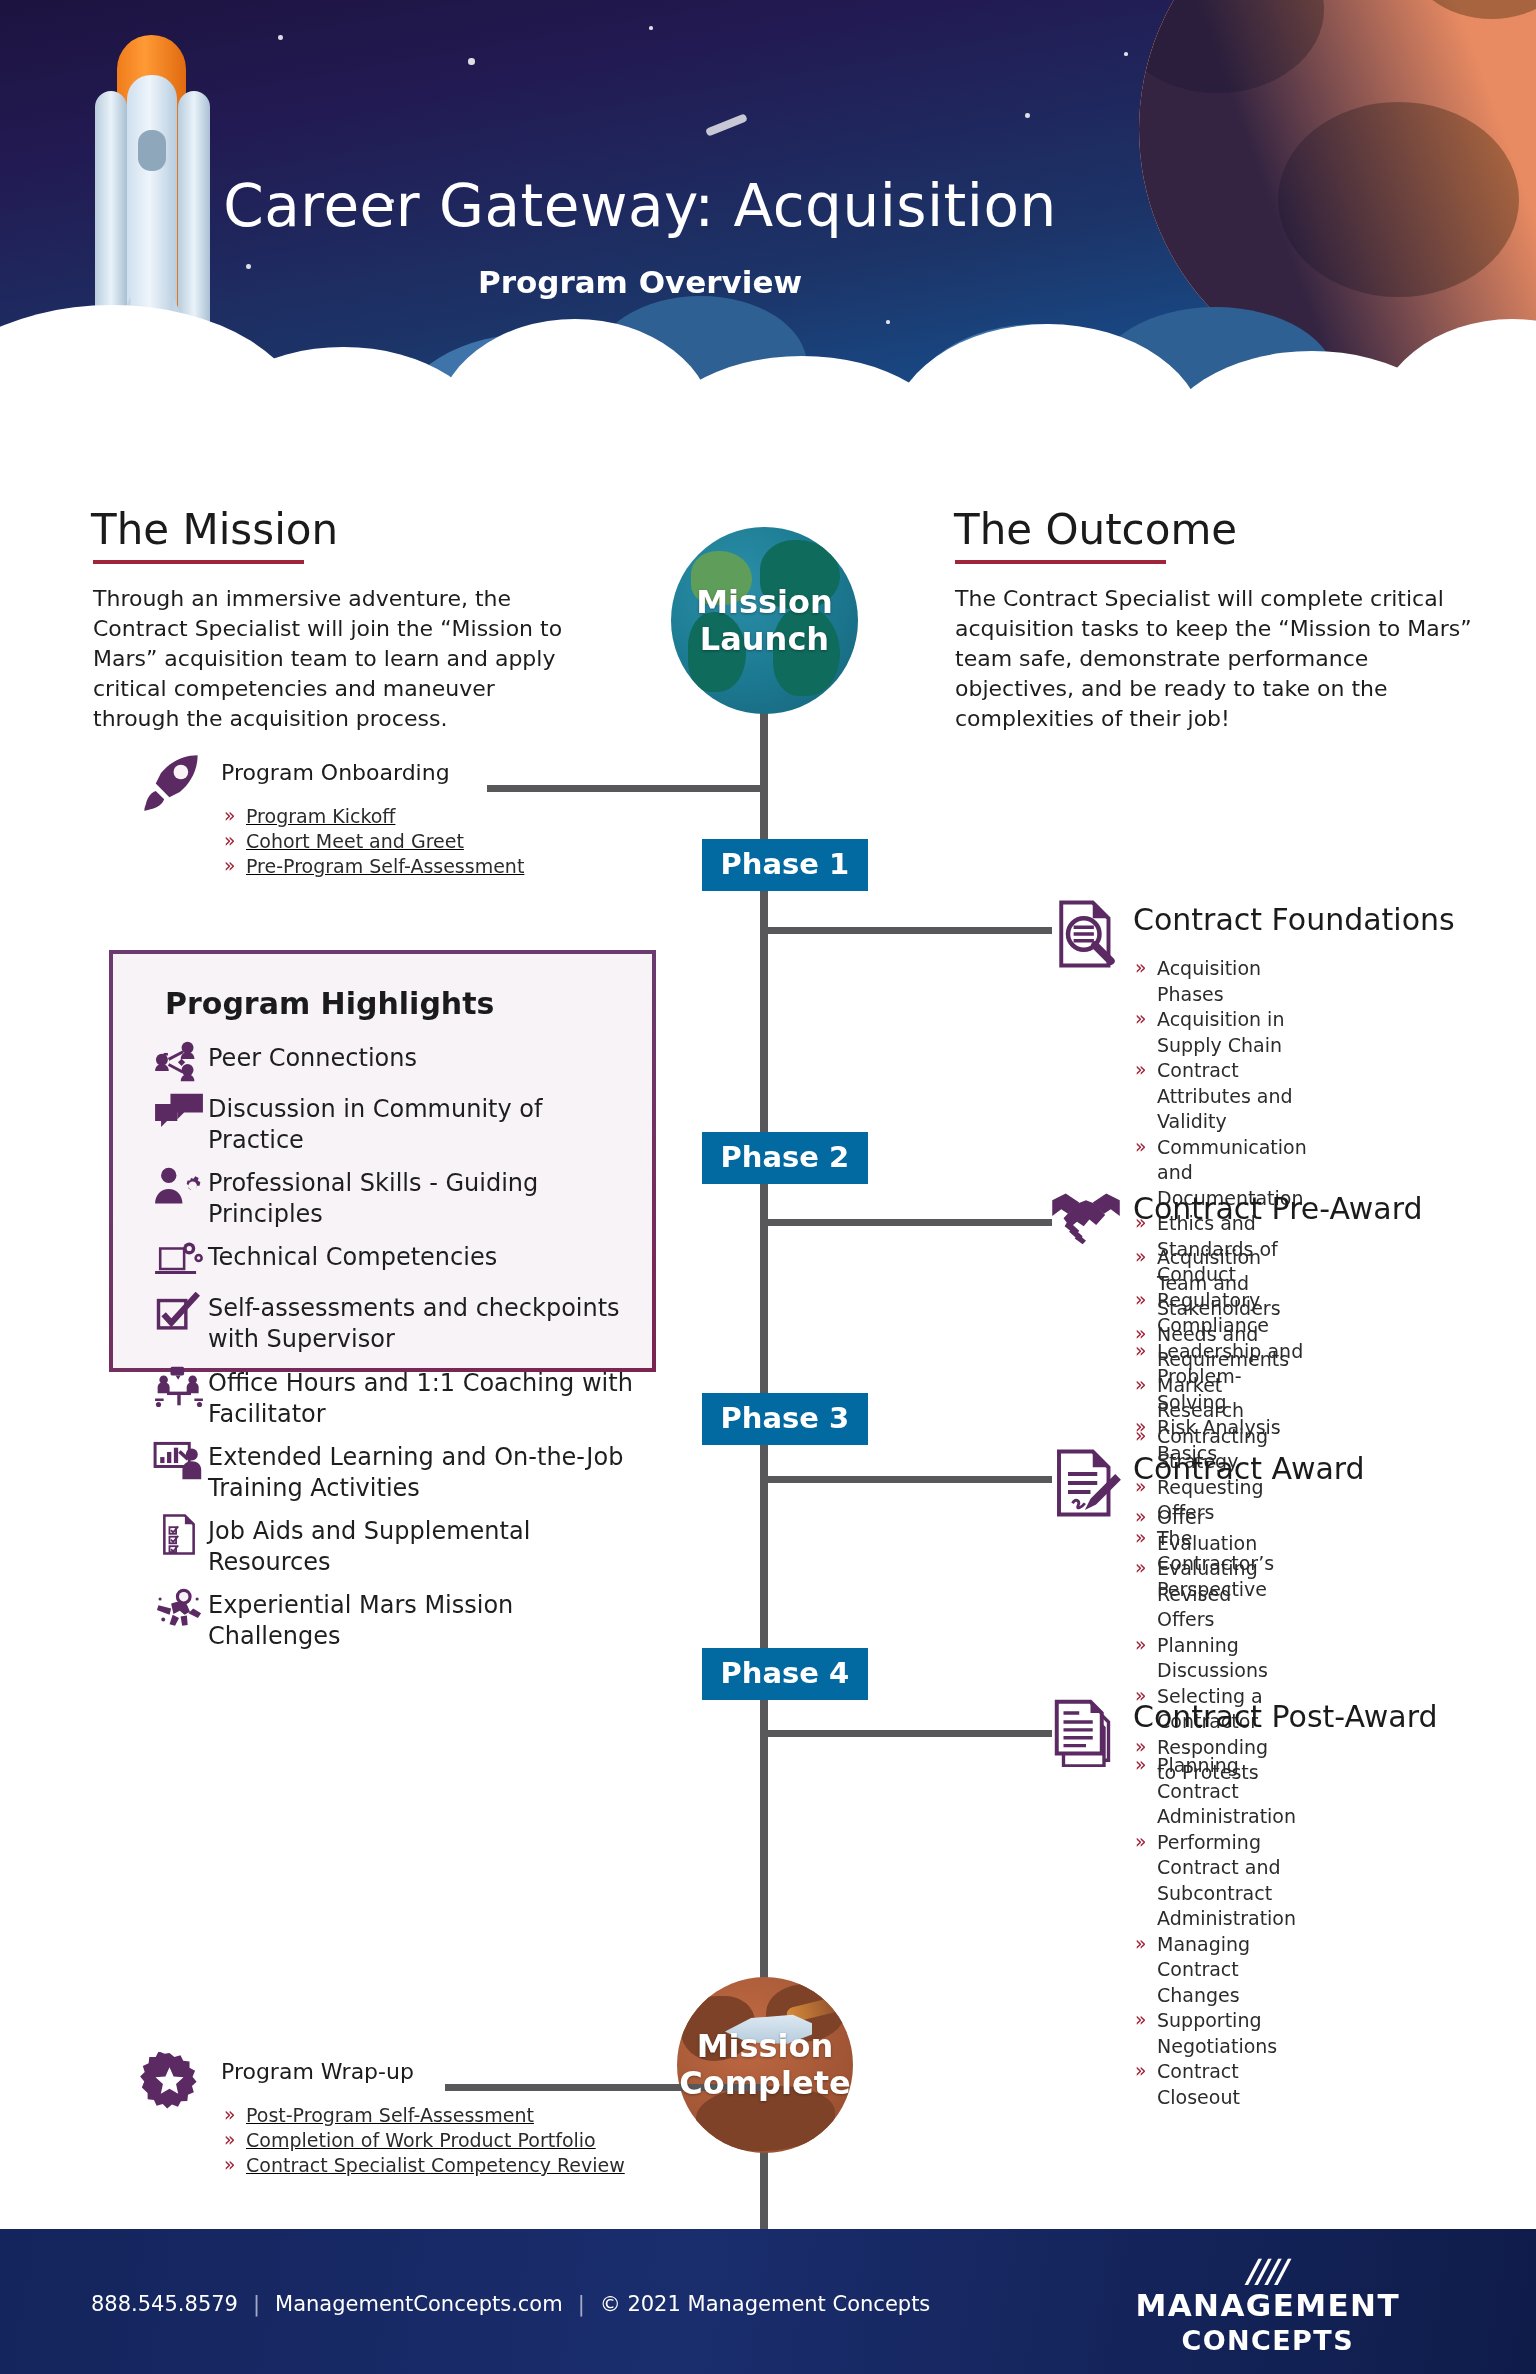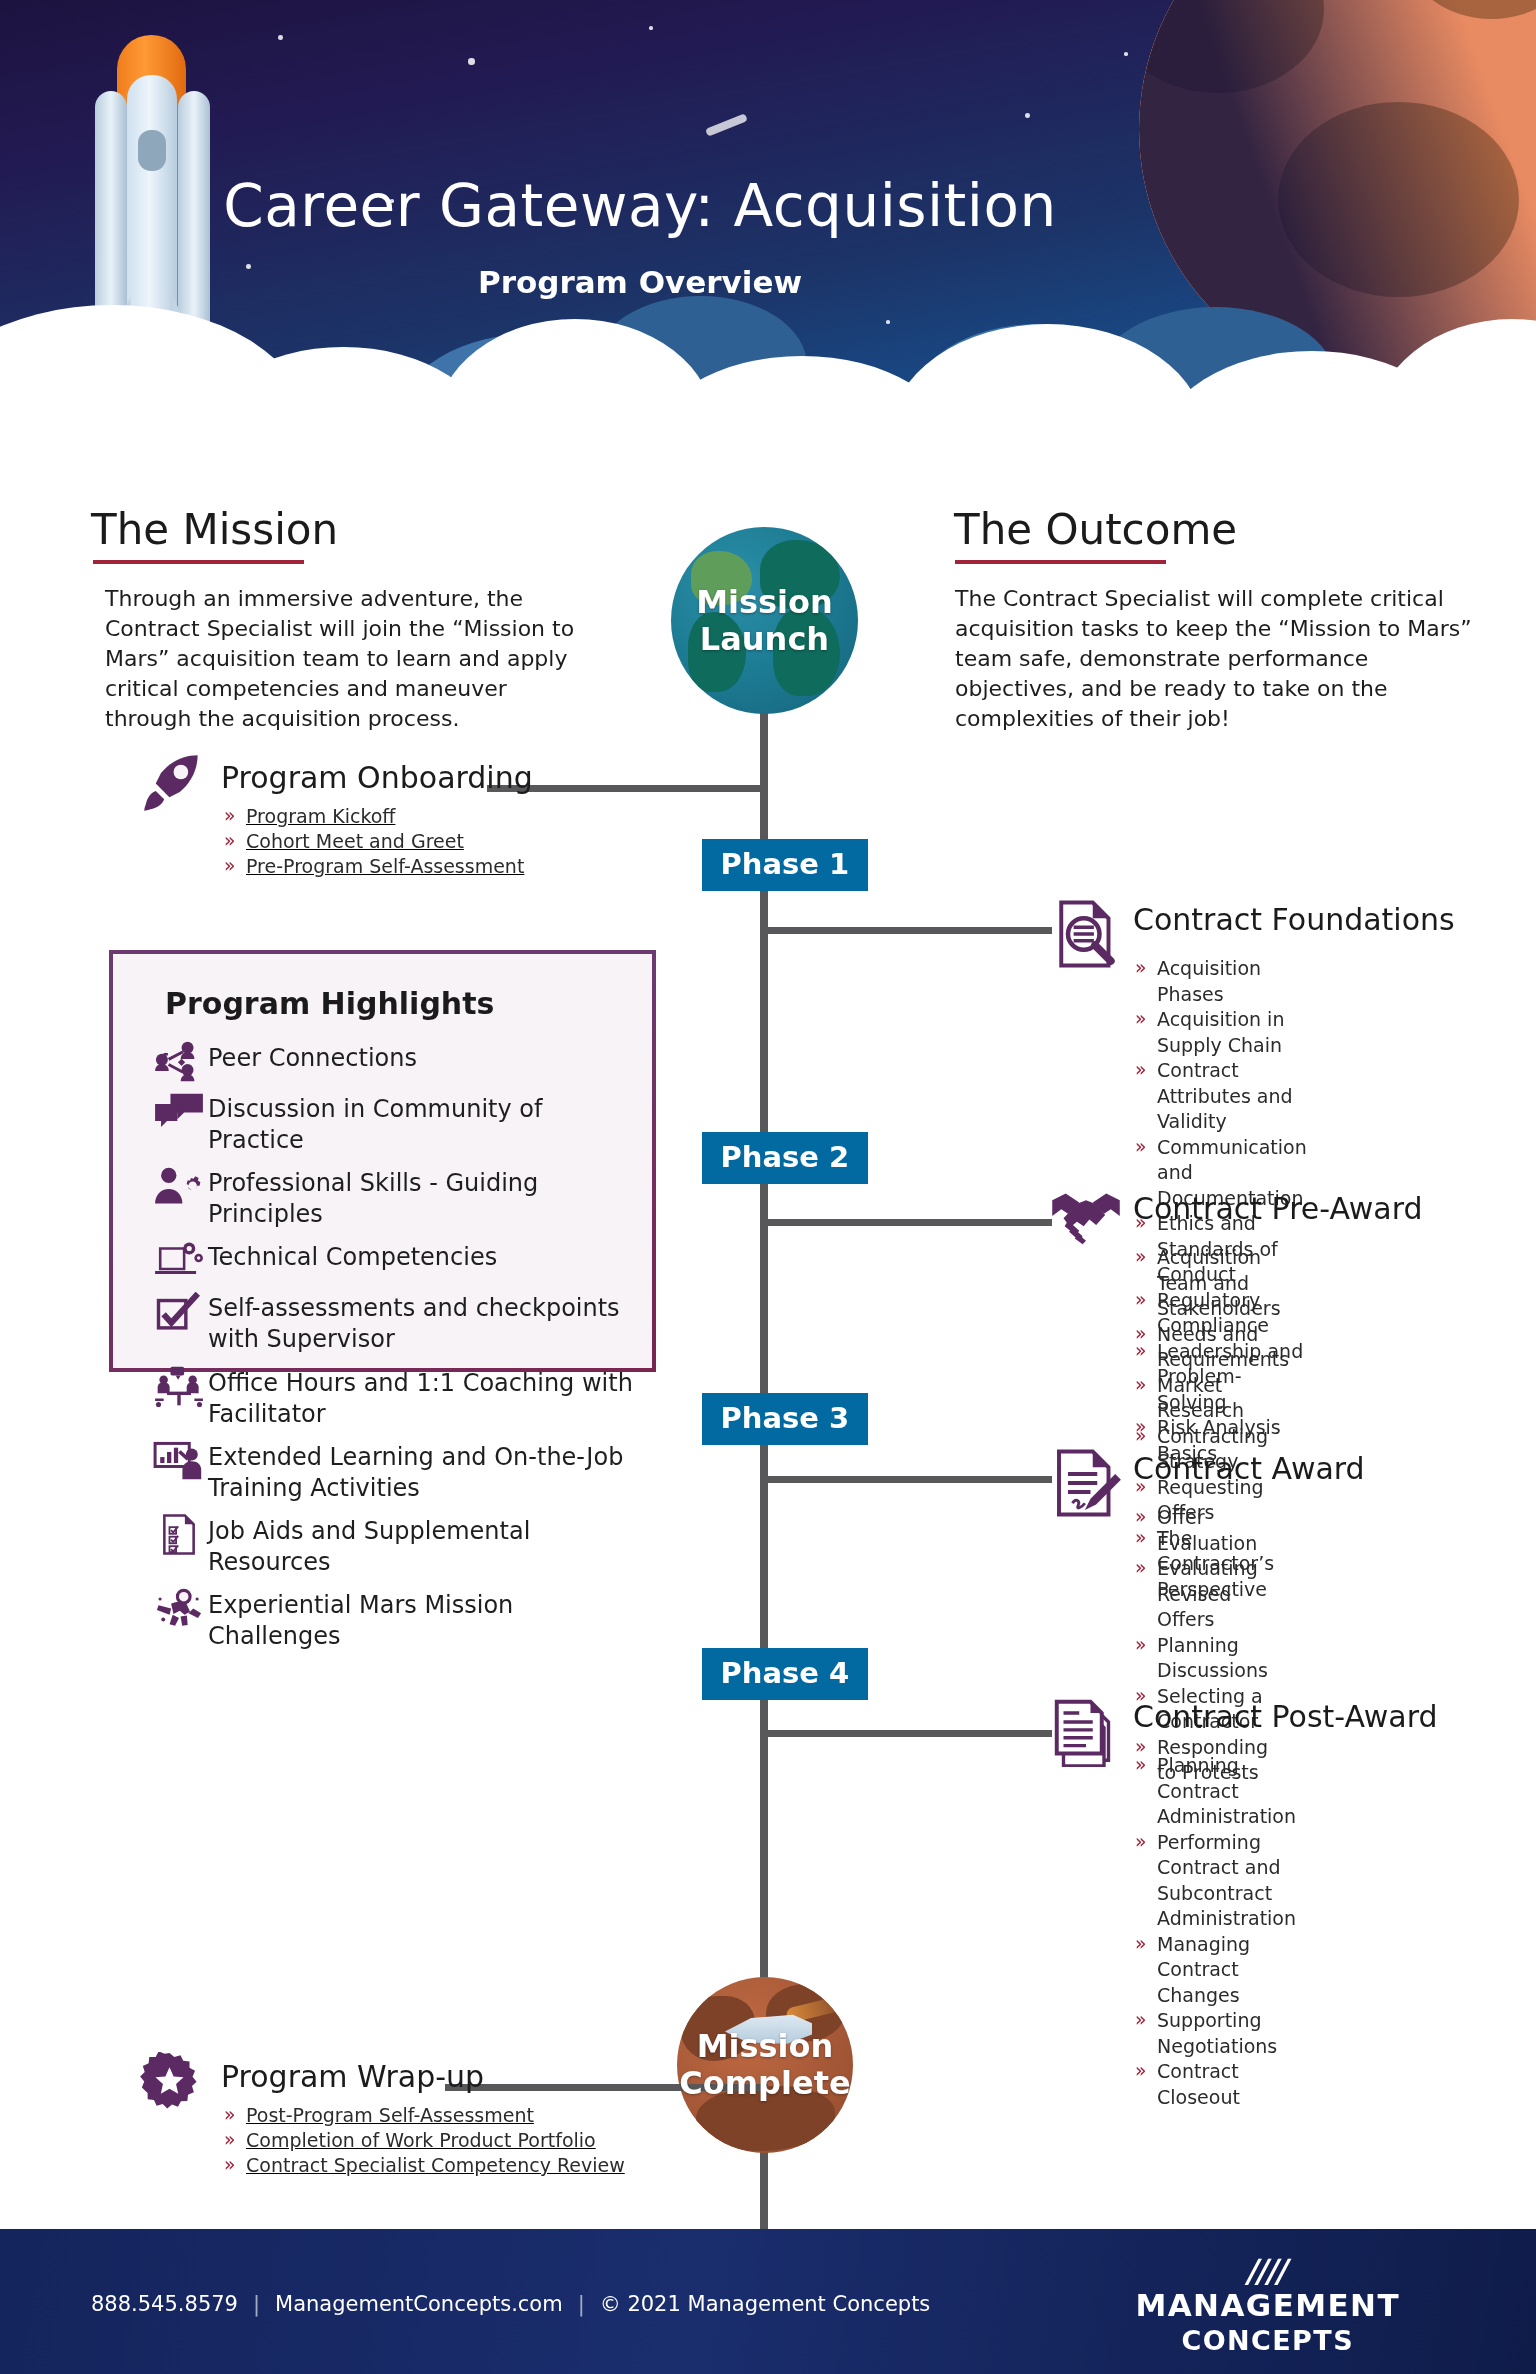--- a/index.html
+++ b/index.html
@@ -139,21 +139,21 @@
   }
   .tl-list li::before {
     content: "\00BB"; position: absolute; left: 0; top: -0.9px; color: #a0253a; font-size: 18.6px;
   }
   .tl-list li.cont { padding-left: 22px; }
   .tl-list li.cont::before { content: ""; }
 
   
   .side-block { position: absolute; }
   .side-title {
-    position: absolute; left: 82px; top: 0; font-size: 30px; color: #1b1b1b;
+    position: absolute; left: 82px; top: 0; font-size: 22px; color: #1b1b1b;
     font-family: "DejaVu Sans", sans-serif; white-space: nowrap;
   }
   .side-list { position: absolute; left: 85px; top: 44px; list-style: none; text-decoration: underline; }
   .side-list li {
     font-size: 19px; line-height: 25px; color: #2b2b2b; position: relative;
     padding-left: 22px; font-family: "DejaVu Sans", sans-serif; white-space: nowrap;
   }
   .side-list li::before {
     content: "\00BB"; position: absolute; left: 0; top: -0.9px; color: #a0253a; font-size: 18.6px;
   }
@@ -251,21 +251,21 @@
   <div class="banner-title">Career Gateway: Acquisition</div>
   <div class="banner-subtitle">Program Overview</div>
 </div>
 
 <div class="stage">
 
   <div class="timeline-line"></div>
 
   <div class="sec-head" style="left:91px;top:23px;">The Mission</div>
   <div class="sec-rule" style="left:93px;top:78px;width:211px;"></div>
-  <div class="sec-body" style="left:93px;top:102px;width:482px;margin-left:12px;">Through an immersive adventure, the Contract Specialist will join the “Mission to Mars” acquisition team to learn and apply critical competencies and maneuver through the acquisition process.</div>
+  <div class="sec-body" style="left:93px;top:102px;width:482px;">Through an immersive adventure, the Contract Specialist will join the “Mission to Mars” acquisition team to learn and apply critical competencies and maneuver through the acquisition process.</div>
 
   <div class="sec-head" style="left:954px;top:23px;">The Outcome</div>
   <div class="sec-rule" style="left:955px;top:78px;width:211px;"></div>
   <div class="sec-body" style="left:955px;top:102px;width:538px;">The Contract Specialist will complete critical acquisition tasks to keep the “Mission to Mars” team safe, demonstrate performance objectives, and be ready to take on the complexities of their job!</div>
 
   <div class="globe globe-earth">
     <div class="g-land" style="left:20.4px;top:24px;width:61px;height:54px;background:#5f9e5a;"></div>
     <div class="g-land" style="left:16.7px;top:85px;width:58px;height:80px;"></div>
     <div class="g-land" style="left:89px;top:13px;width:80px;height:69px;"></div>
     <div class="g-land" style="left:102px;top:80px;width:67px;height:89px;"></div>

